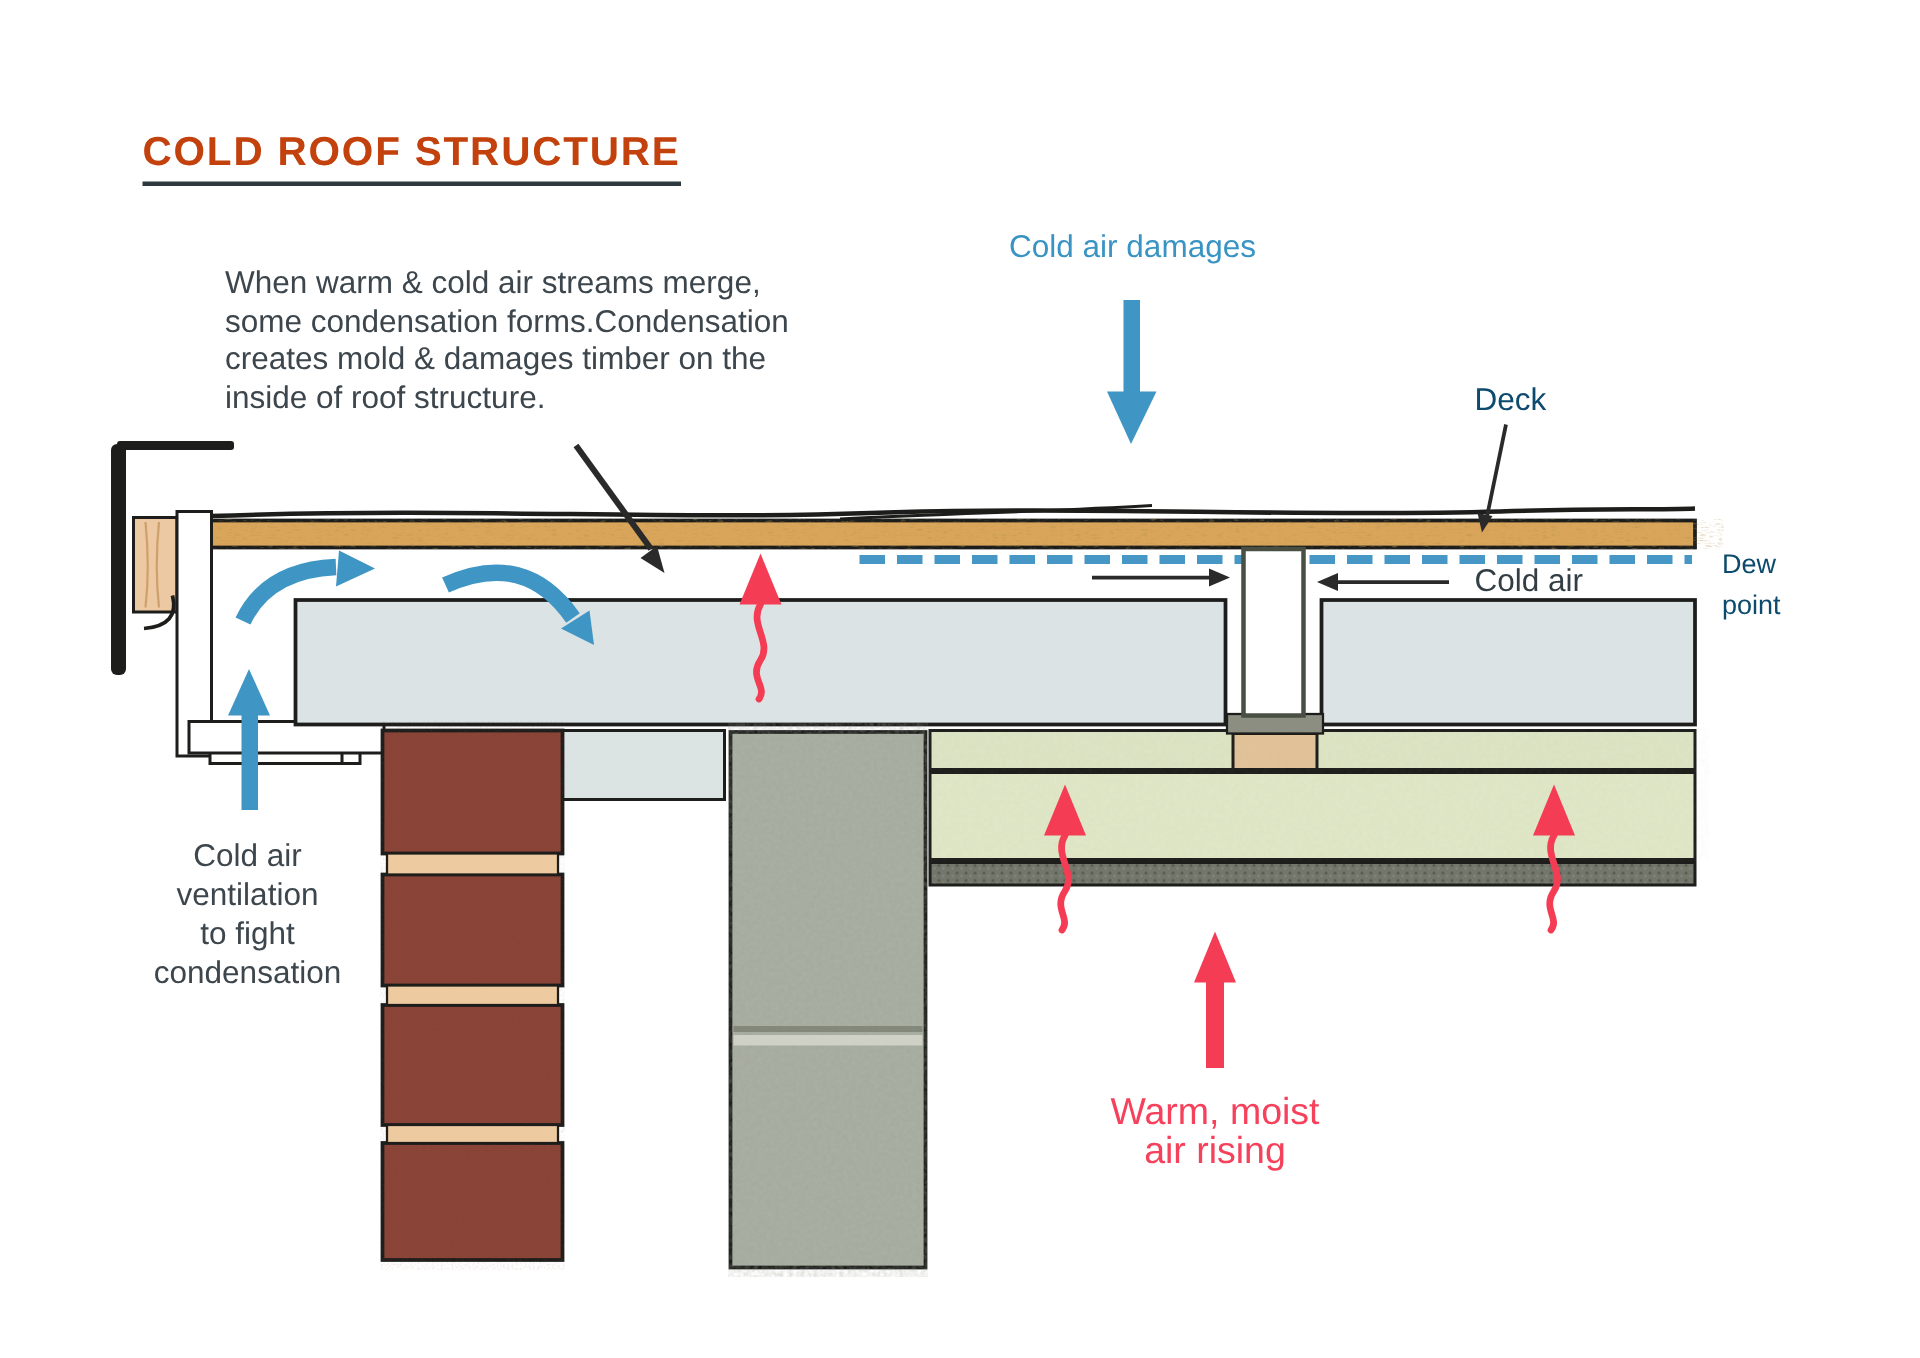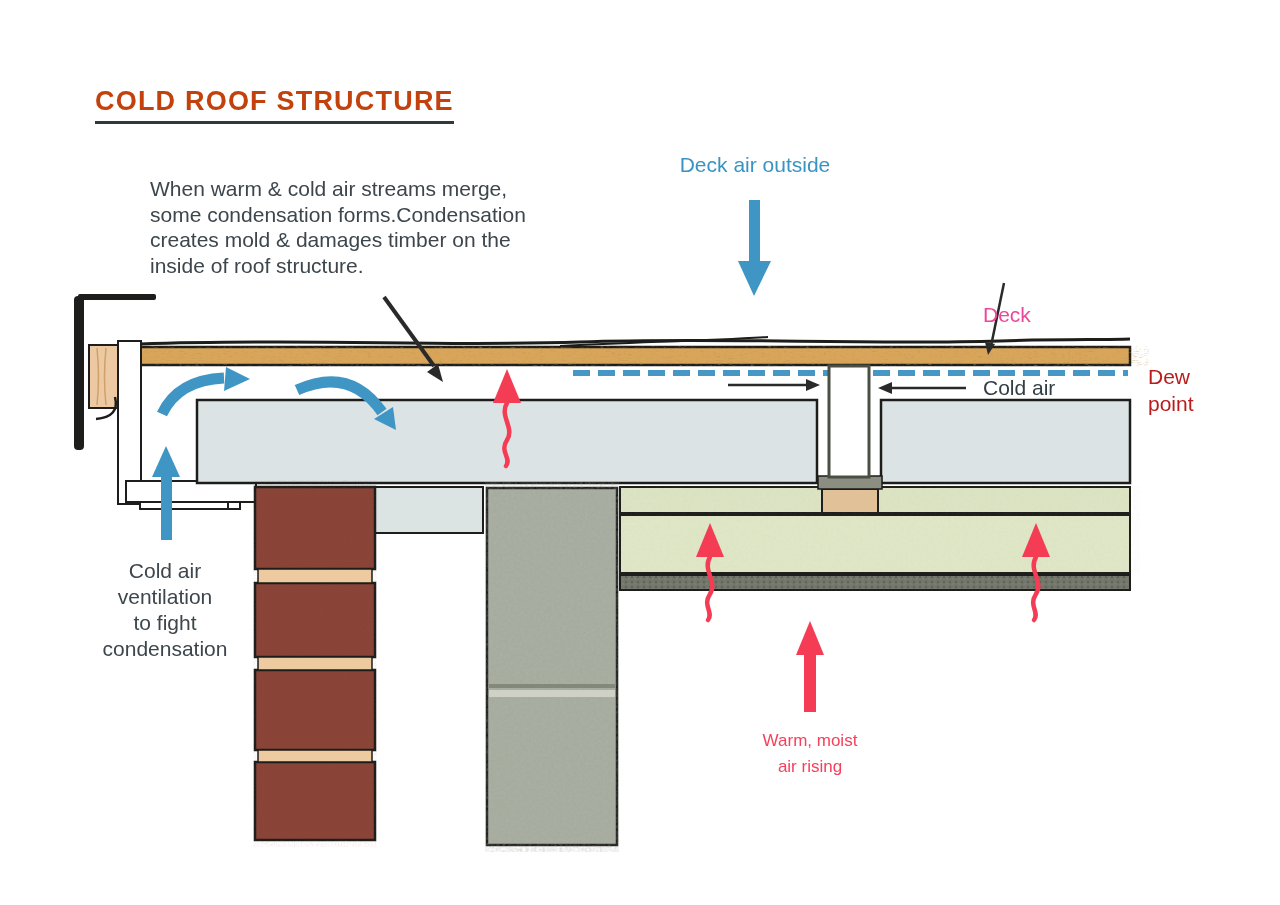--- a/index.html
+++ b/index.html
@@ -14,30 +14,30 @@
     color:#c2410c;border-bottom:3.5px solid #2e393f;padding-bottom:4px;display:inline-block;margin-top:28px;
   }
   .condensation-note{
     left:150px;top:176px;width:460px;text-align:left;
     font-size:21px;line-height:25.5px;color:#3c464c;
   }
   .cold-air-outside{
     left:640px;top:153px;width:230px;text-align:center;
     font-size:21px;color:#3994c3;
   }
-  .deck-label{left:983px;top:255px;font-size:21px;color:#ec4899;margin-top:48px;}
-  .dew-point-label{left:1148px;top:363px;font-size:21px;line-height:27px;color:#b91c1c;}
+  .deck-label{left:983px;top:255px;font-size:21px;color:#0c4a6e;}
+  .dew-point-label{left:1148px;top:363px;font-size:18px;line-height:27px;color:#0c4a6e;}
   .cold-air-label{left:983px;top:376px;font-size:21px;color:#333e44;}
   .vent-note{
     left:70px;top:558px;width:190px;text-align:center;
     font-size:21px;line-height:26px;color:#3c464c;
   }
   .warm-air-label{
     left:720px;top:728px;width:180px;text-align:center;
-    font-size:17px;line-height:26px;color:#f5415b;
+    font-size:25px;line-height:26px;color:#f5415b;
   }
   .dew-note{
     left:945px;top:697px;width:250px;font-weight:bold;
     font-size:21.5px;line-height:28.5px;color:#2e393f;
   }
 </style>
 </head>
 <body>
 
 <div class="canvas">
@@ -179,21 +179,21 @@
     </g>
   </svg>
 
   <div class="txt page-title">COLD ROOF STRUCTURE</div>
 
   <div class="txt condensation-note">When warm &amp; cold air streams merge,
 some condensation forms.Condensation
 creates mold &amp; damages timber on the
 inside of roof structure.</div>
 
-  <div class="txt cold-air-outside">Deck air outside</div>
+  <div class="txt cold-air-outside">Cold air damages</div>
 
   <div class="txt deck-label">Deck</div>
 
   <div class="txt dew-point-label">Dew
 point</div>
 
   <div class="txt cold-air-label">Cold air</div>
 
   <div class="txt vent-note">Cold air
 ventilation

